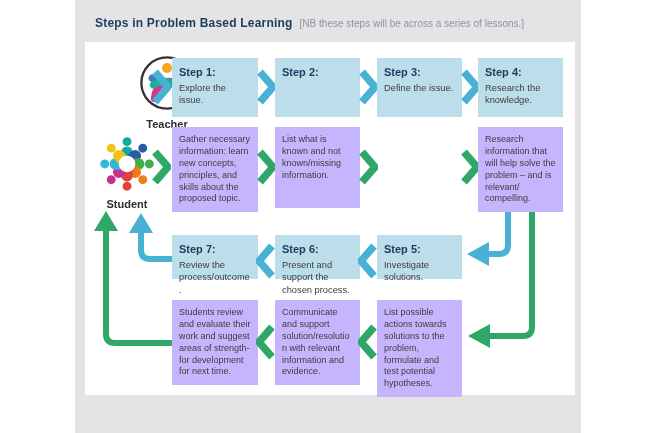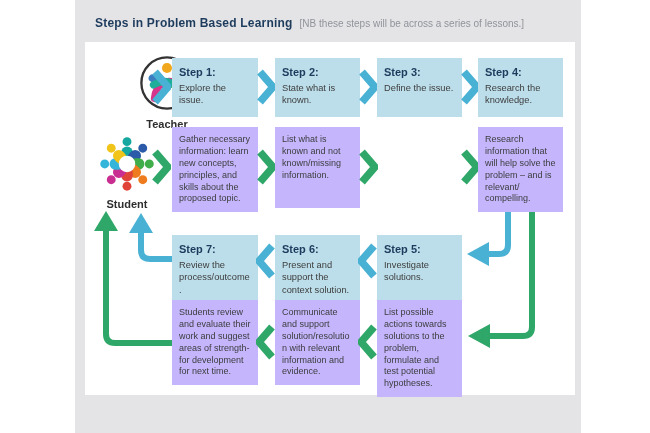--- a/index.html
+++ b/index.html
@@ -13,21 +13,21 @@
   .arrows{position:absolute;left:0;top:0;width:490px;height:353px;}
   .box{position:absolute;box-sizing:border-box;padding:7px 7px;font-size:9px;line-height:1.32;
        color:#3d3d3d;overflow-wrap:break-word;}
   .blue{background:#bcdeea;}
   .green{background:#c4b5fd;}
   .step-head{display:block;font-weight:bold;color:#1d3b5d;font-size:11px;margin-bottom:2px;}
   .step-body{font-size:9.3px;}
   .c1{left:87px;width:86px;} .c2{left:190px;width:85px;} .c3{left:292px;width:85px;} .c4{left:393px;width:85px;}
   .r1{top:16px;height:59px;}
   .r2{top:85px;min-height:81px;}
-  .r3{top:193px;height:65px;}
+  .r3{top:193px;height:44px;}
   .r4{top:258px;min-height:85px;}
   .chev{position:absolute;width:20px;height:36px;}
   .actor{position:absolute;left:0;width:84px;text-align:center;}
   .actor-label{display:block;margin-top:1px;font-size:11px;font-weight:bold;color:#2e2e2e;}
   .footer{position:absolute;left:20px;top:403px;font-size:9.5px;color:#2c4a6e;white-space:nowrap;}
   .footer b{font-weight:bold;}
 </style>
 </head>
 <body>
 
@@ -110,21 +110,21 @@
         <span class="actor-label">Student</span>
       </div>
 
       <svg class="chev" style="left:66px;top:27px;" viewBox="0 0 20 36">
           <polyline points="4,3 17,18 4,33" fill="none" stroke="#49b1d4" stroke-width="7.5"></polyline>
         </svg>
       <div class="box blue r1 c1"><span class="step-head">Step 1:</span><span class="step-body">Explore the issue.</span></div>
       <svg class="chev" style="left:171px;top:27px;" viewBox="0 0 20 36">
           <polyline points="4,3 17,18 4,33" fill="none" stroke="#49b1d4" stroke-width="7.5"></polyline>
         </svg>
-      <div class="box blue r1 c2"><span class="step-head">Step 2:</span><span class="step-body">State what is known.</span></div>
+      <div class="box blue r1 c2"><span class="step-head">Step 2:</span></div>
       <svg class="chev" style="left:273px;top:27px;" viewBox="0 0 20 36">
           <polyline points="4,3 17,18 4,33" fill="none" stroke="#49b1d4" stroke-width="7.5"></polyline>
         </svg>
       <div class="box blue r1 c3"><span class="step-head">Step 3:</span><span class="step-body">Define the issue.</span></div>
       <svg class="chev" style="left:375px;top:27px;" viewBox="0 0 20 36">
           <polyline points="4,3 17,18 4,33" fill="none" stroke="#49b1d4" stroke-width="7.5"></polyline>
         </svg>
       <div class="box blue r1 c4"><span class="step-head">Step 4:</span><span class="step-body">Research the knowledge.</span></div>
 
       <svg class="chev" style="left:66px;top:107px;" viewBox="0 0 20 36">
@@ -140,21 +140,21 @@
         </svg>
       <svg class="chev" style="left:375px;top:107px;" viewBox="0 0 20 36">
           <polyline points="4,3 17,18 4,33" fill="none" stroke="#2fa768" stroke-width="7.5"></polyline>
         </svg>
       <div class="box green r2 c4">Research information that will help solve the problem – and is relevant/ compelling.</div>
 
       <div class="box blue r3 c1"><span class="step-head">Step 7:</span><span class="step-body">Review the process/outcome.</span></div>
       <svg class="chev" style="left:171px;top:201px;" viewBox="0 0 20 36">
           <polyline points="16,3 3,18 16,33" fill="none" stroke="#49b1d4" stroke-width="7.5"></polyline>
         </svg>
-      <div class="box blue r3 c2"><span class="step-head">Step 6:</span><span class="step-body">Present and support the context solution.</span></div>
+      <div class="box blue r3 c2"><span class="step-head">Step 6:</span><span class="step-body">Present and support the chosen process.</span></div>
       <svg class="chev" style="left:273px;top:201px;" viewBox="0 0 20 36">
           <polyline points="16,3 3,18 16,33" fill="none" stroke="#49b1d4" stroke-width="7.5"></polyline>
         </svg>
       <div class="box blue r3 c3"><span class="step-head">Step 5:</span><span class="step-body">Investigate solutions.</span></div>
 
       <div class="box green r4 c1">Students review and evaluate their work and suggest areas of strength- for development for next time.</div>
       <svg class="chev" style="left:171px;top:282px;" viewBox="0 0 20 36">
           <polyline points="16,3 3,18 16,33" fill="none" stroke="#2fa768" stroke-width="7.5"></polyline>
         </svg>
       <div class="box green r4 c2">Communicate and support solution/resolution with relevant information and evidence.</div>

